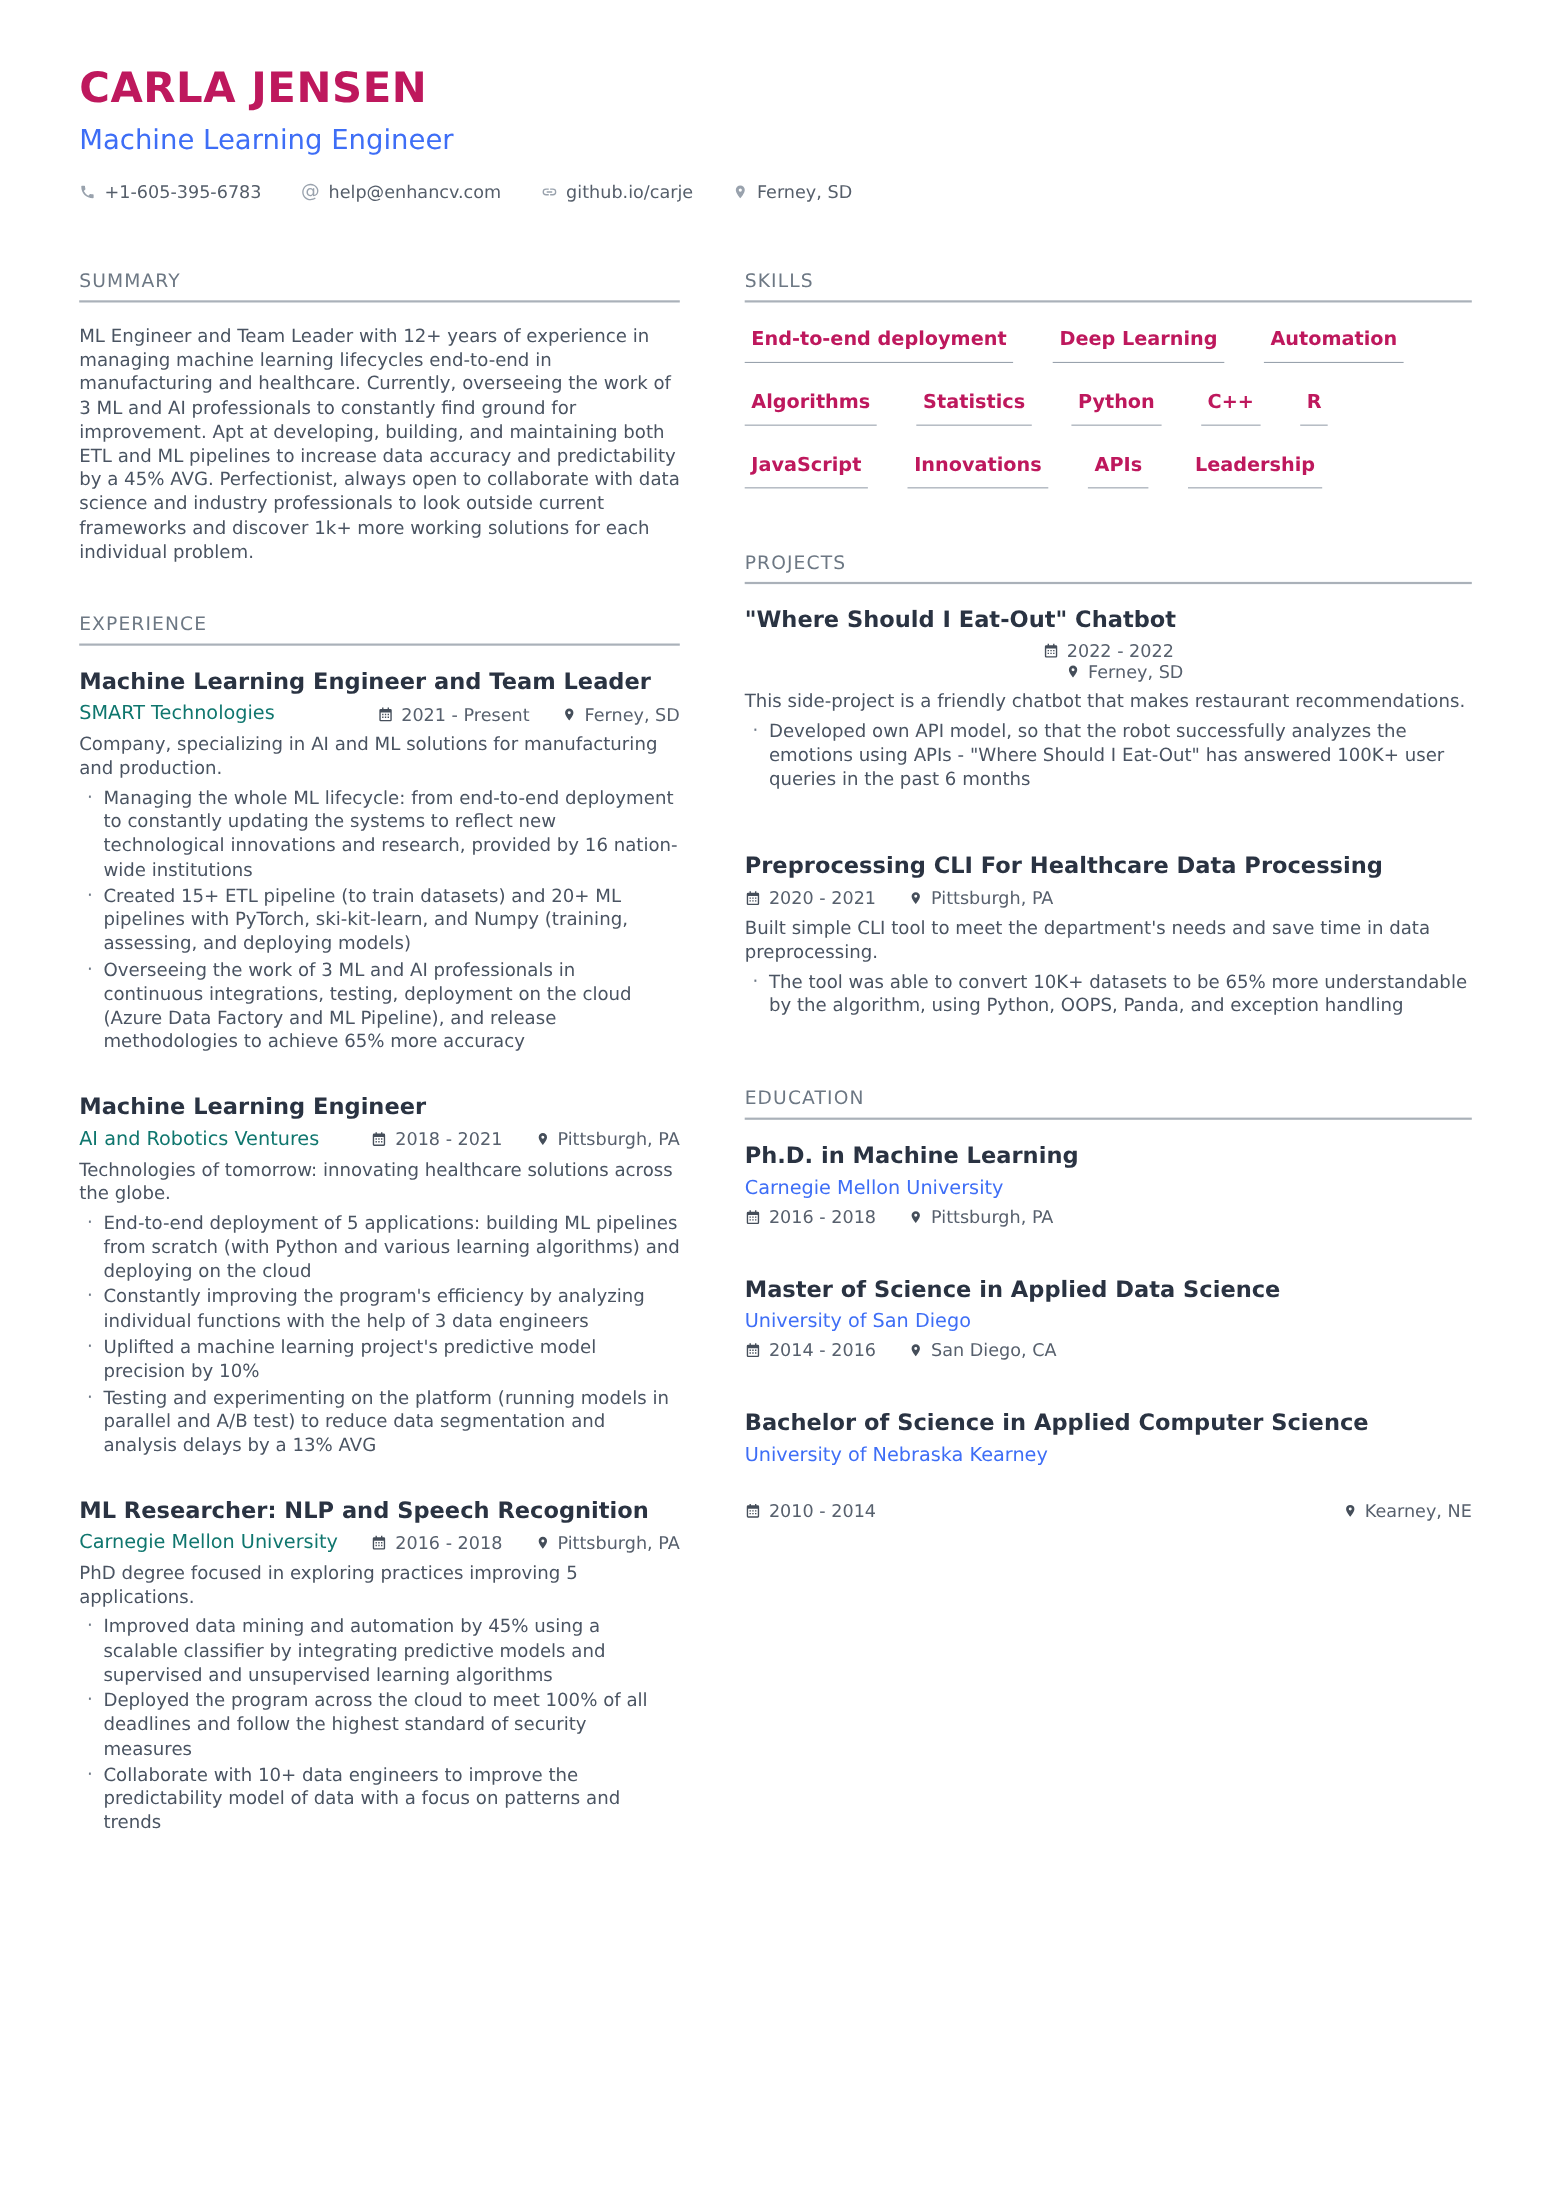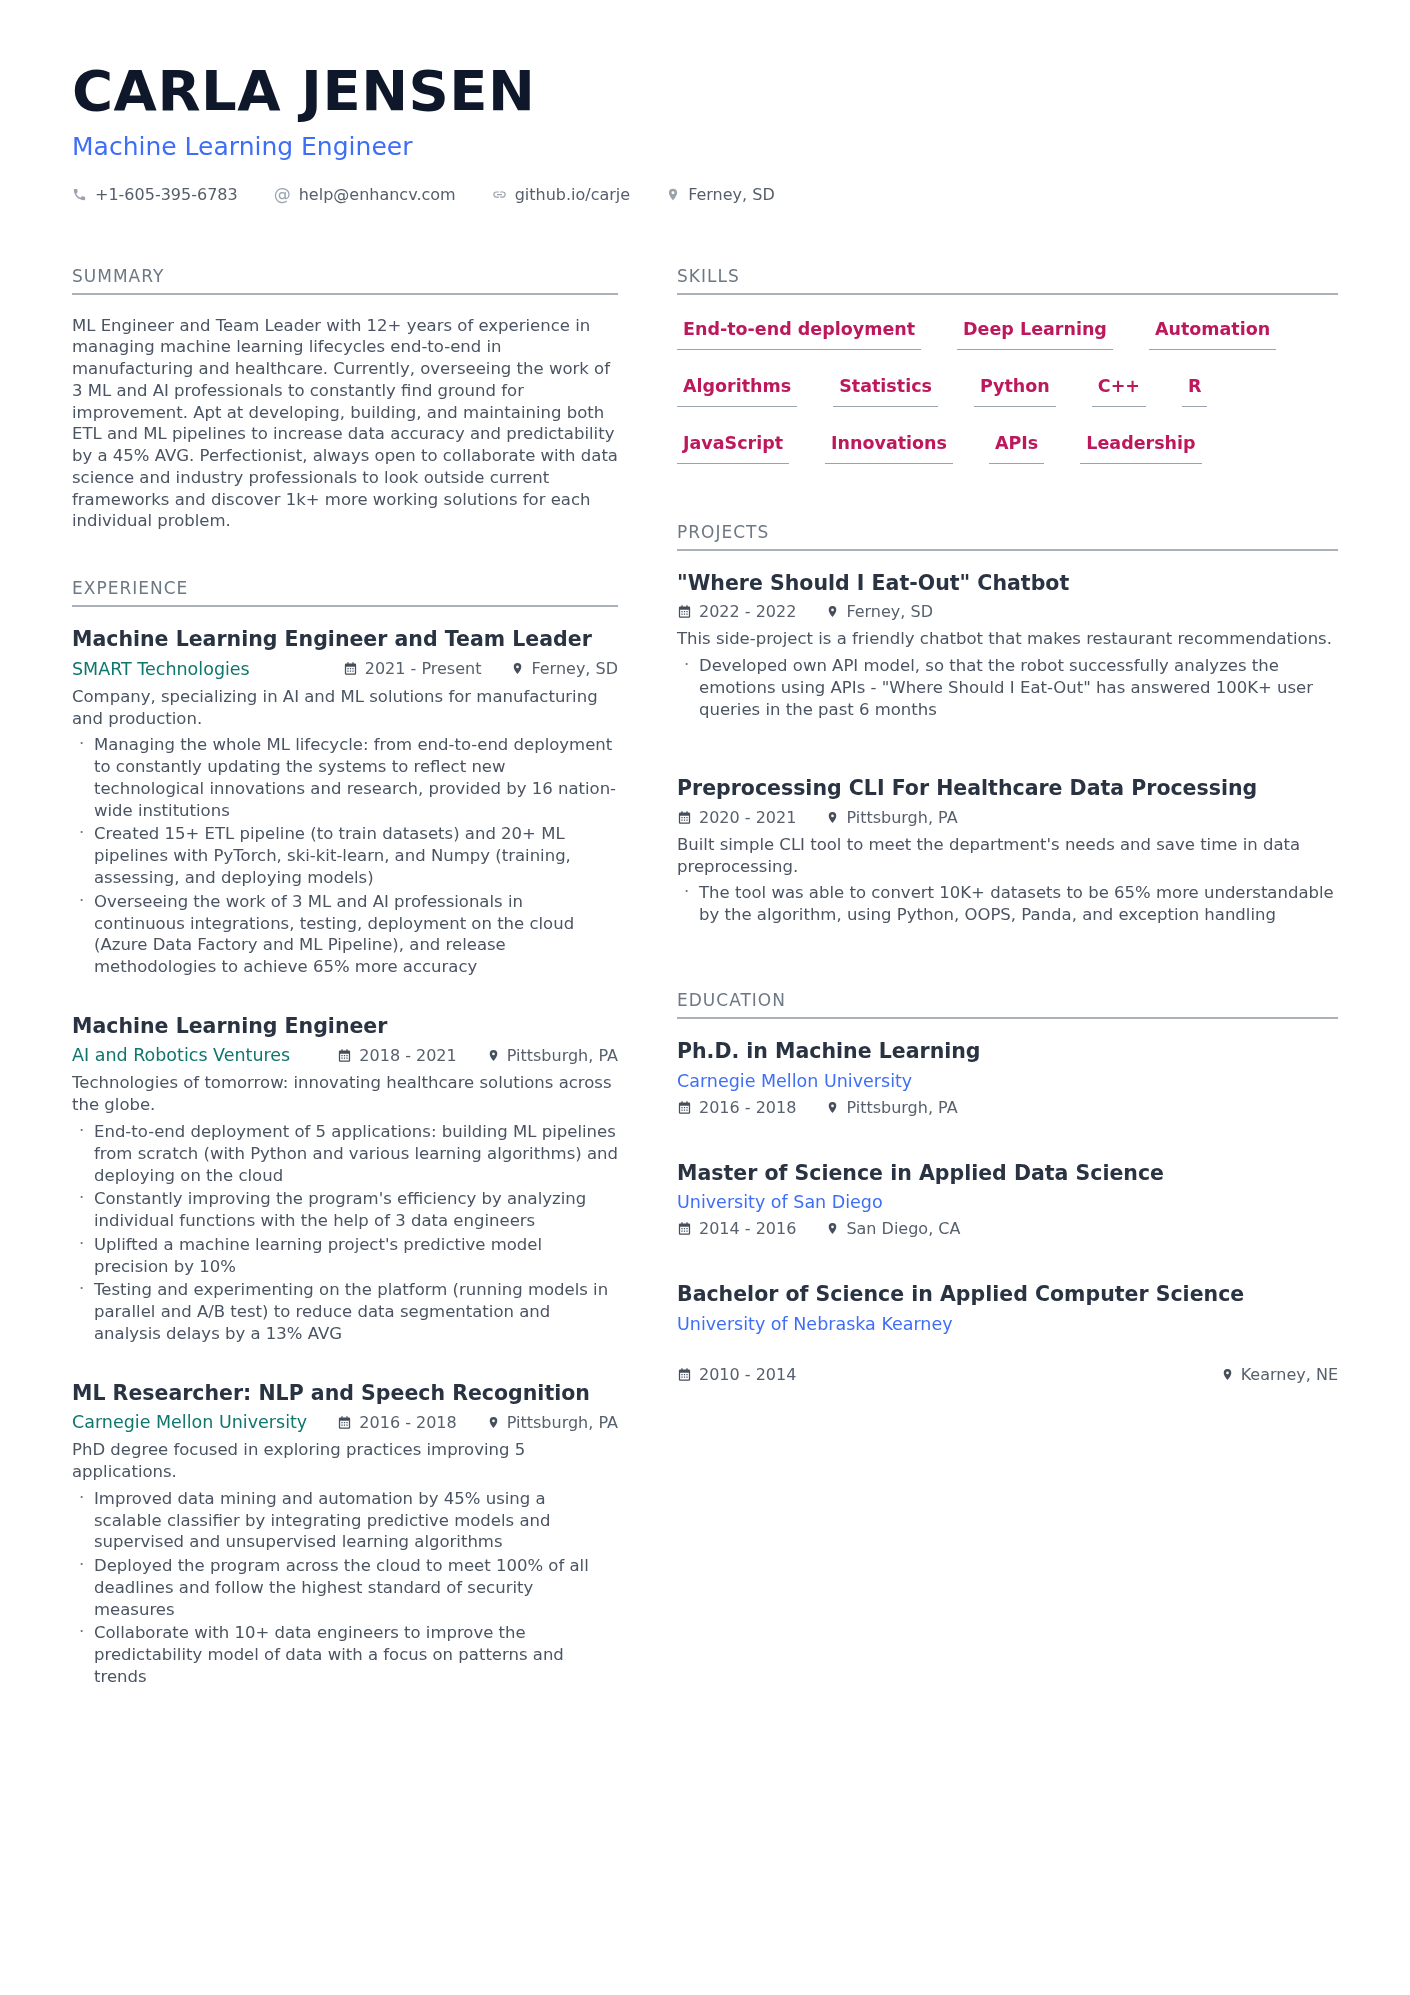--- a/index.html
+++ b/index.html
@@ -6,21 +6,21 @@
   html,body { background:#ffffff; }
   body {
     width:1410px; height:1995px;
     font-family:"DejaVu Sans","Liberation Sans",sans-serif;
     color:#4a5462;
   }
   .page { padding:60px 72px 40px 72px; }
 
   
   .name {
-    font-size:56px; font-weight:700; color:#0f172a;
+    font-size:38px; font-weight:700; color:#be185d;
     letter-spacing:0.5px; line-height:1.1;
   }
   .job-headline {
     font-size:25px; font-weight:500; color:#3e6ef6; margin-top:10px;
   }
   .contact-row {
     display:flex; align-items:center; gap:36px;
     margin-top:24px; font-size:16px; color:#555e6a;
   }
   .contact-item { display:flex; align-items:center; gap:8px; }
@@ -239,21 +239,21 @@
           <span class="skill">APIs</span>
           <span class="skill">Leadership</span>
         </div>
       </div>
 
       <div class="section" style="margin-top:58px;">
         <div class="section-heading">PROJECTS</div>
 
         <div class="entry">
           <div class="entry-title">"Where Should I Eat-Out" Chatbot</div>
-          <div class="meta-row" style="justify-content:flex-start;">
+          <div class="meta-row" style="justify-content:flex-start;flex-direction:column;">
             <span class="meta">
               <span class="micon">
                   <svg width="15" height="15" viewBox="0 0 24 24" fill="currentColor">
                     <path d="M7 2v2H5a2 2 0 0 0-2 2v14a2 2 0 0 0 2 2h14a2 2 0 0 0 2-2V6a2 2 0 0 0-2-2h-2V2h-2v2H9V2H7zM5 9h14v11H5V9zm2 2v2h2v-2H7zm4 0v2h2v-2h-2zm4 0v2h2v-2h-2zm-8 4v2h2v-2H7zm4 0v2h2v-2h-2zm4 0v2h2v-2h-2z"></path>
                   </svg>
                 </span>
               <span>2022 - 2022</span>
             </span>
             <span class="meta">
               <span class="micon">

